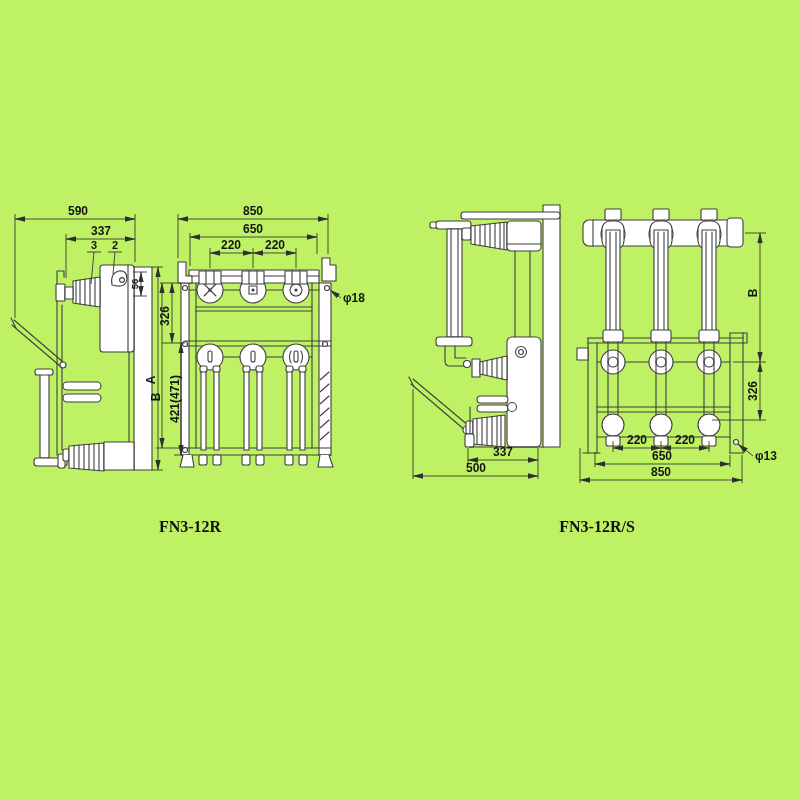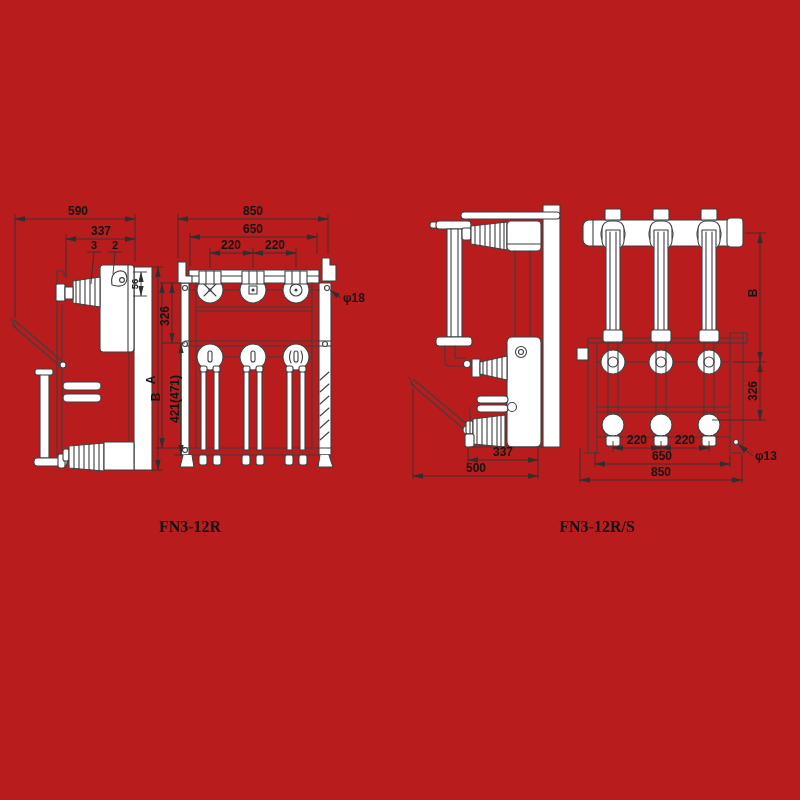--- a/index.html
+++ b/index.html
@@ -1,16 +1,16 @@
 <!DOCTYPE html>
 <html><head>
 <meta charset="utf-8">
 <style>
   html,body { margin:0; padding:0; background:#ffffff; }
-  .canvas { position:relative; width:800px; height:800px; background:#b91c1c; overflow:hidden; }
+  .canvas { position:relative; width:800px; height:800px; background:#bef264; overflow:hidden; }
   svg { display:block; }
   .ln   { stroke:#3f3f3f; stroke-width:1.1; fill:none; stroke-linecap:round; stroke-linejoin:round; }
   .dim  { stroke:#2f2f2f; stroke-width:0.85; fill:none; stroke-linecap:butt; }
   .t    { font:600 12px "Liberation Sans", sans-serif; fill:#141414; stroke:none; }
   .ts   { font:600 11px "Liberation Sans", sans-serif; fill:#141414; stroke:none; }
   .tt   { font:600 9.5px "Liberation Sans", sans-serif; fill:#141414; stroke:none; }
   .title{ font:bold 16px "Liberation Serif", serif; fill:#111111; stroke:none; }
 </style>
 </head>
 <body>

